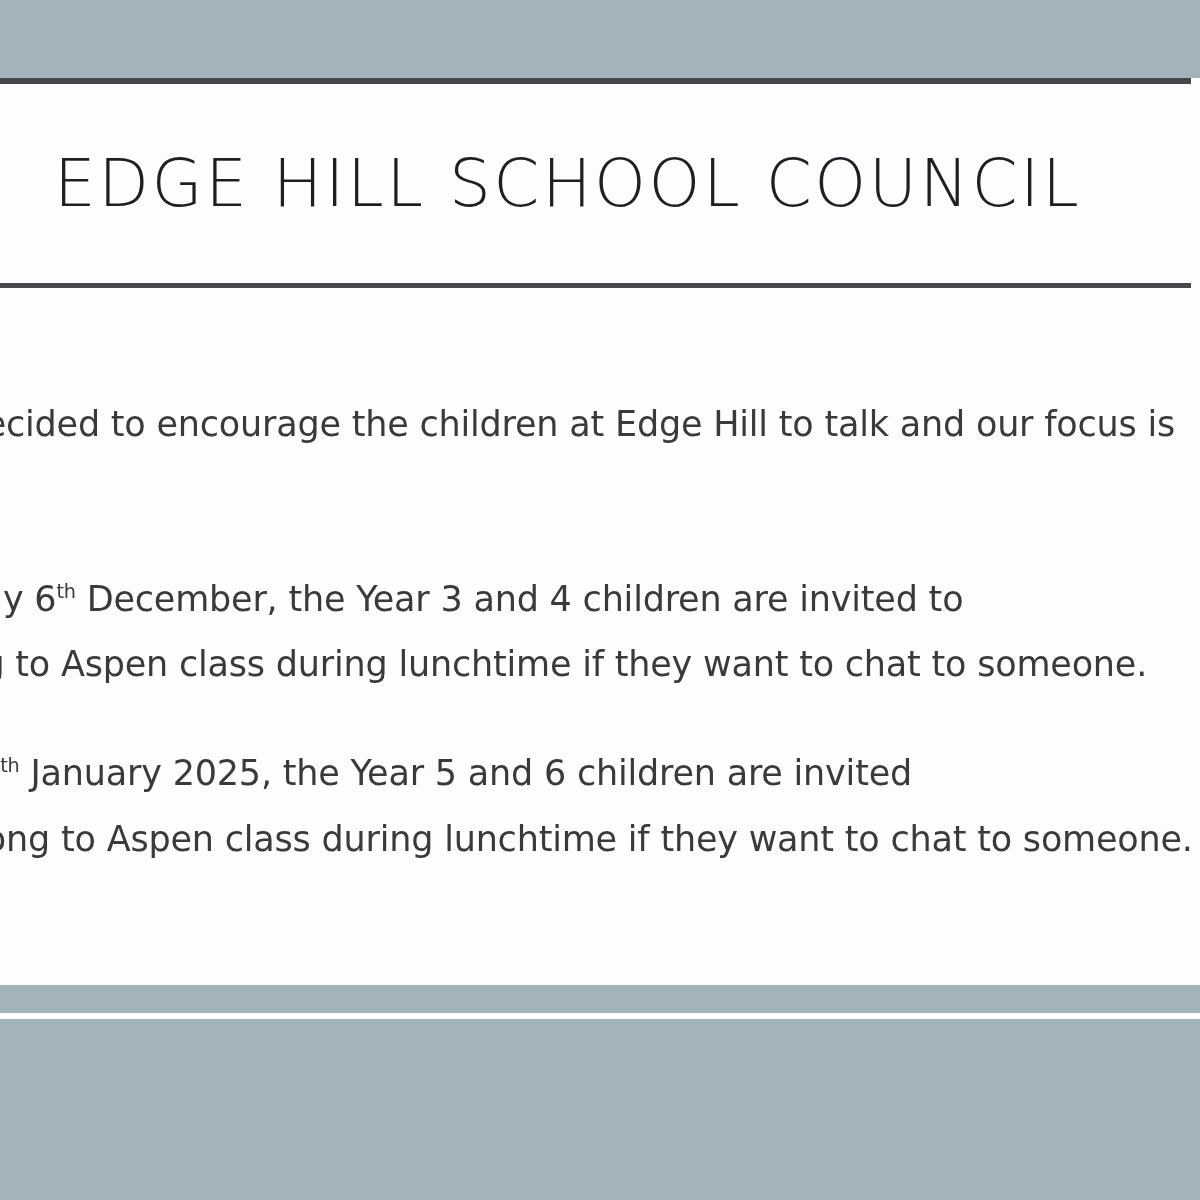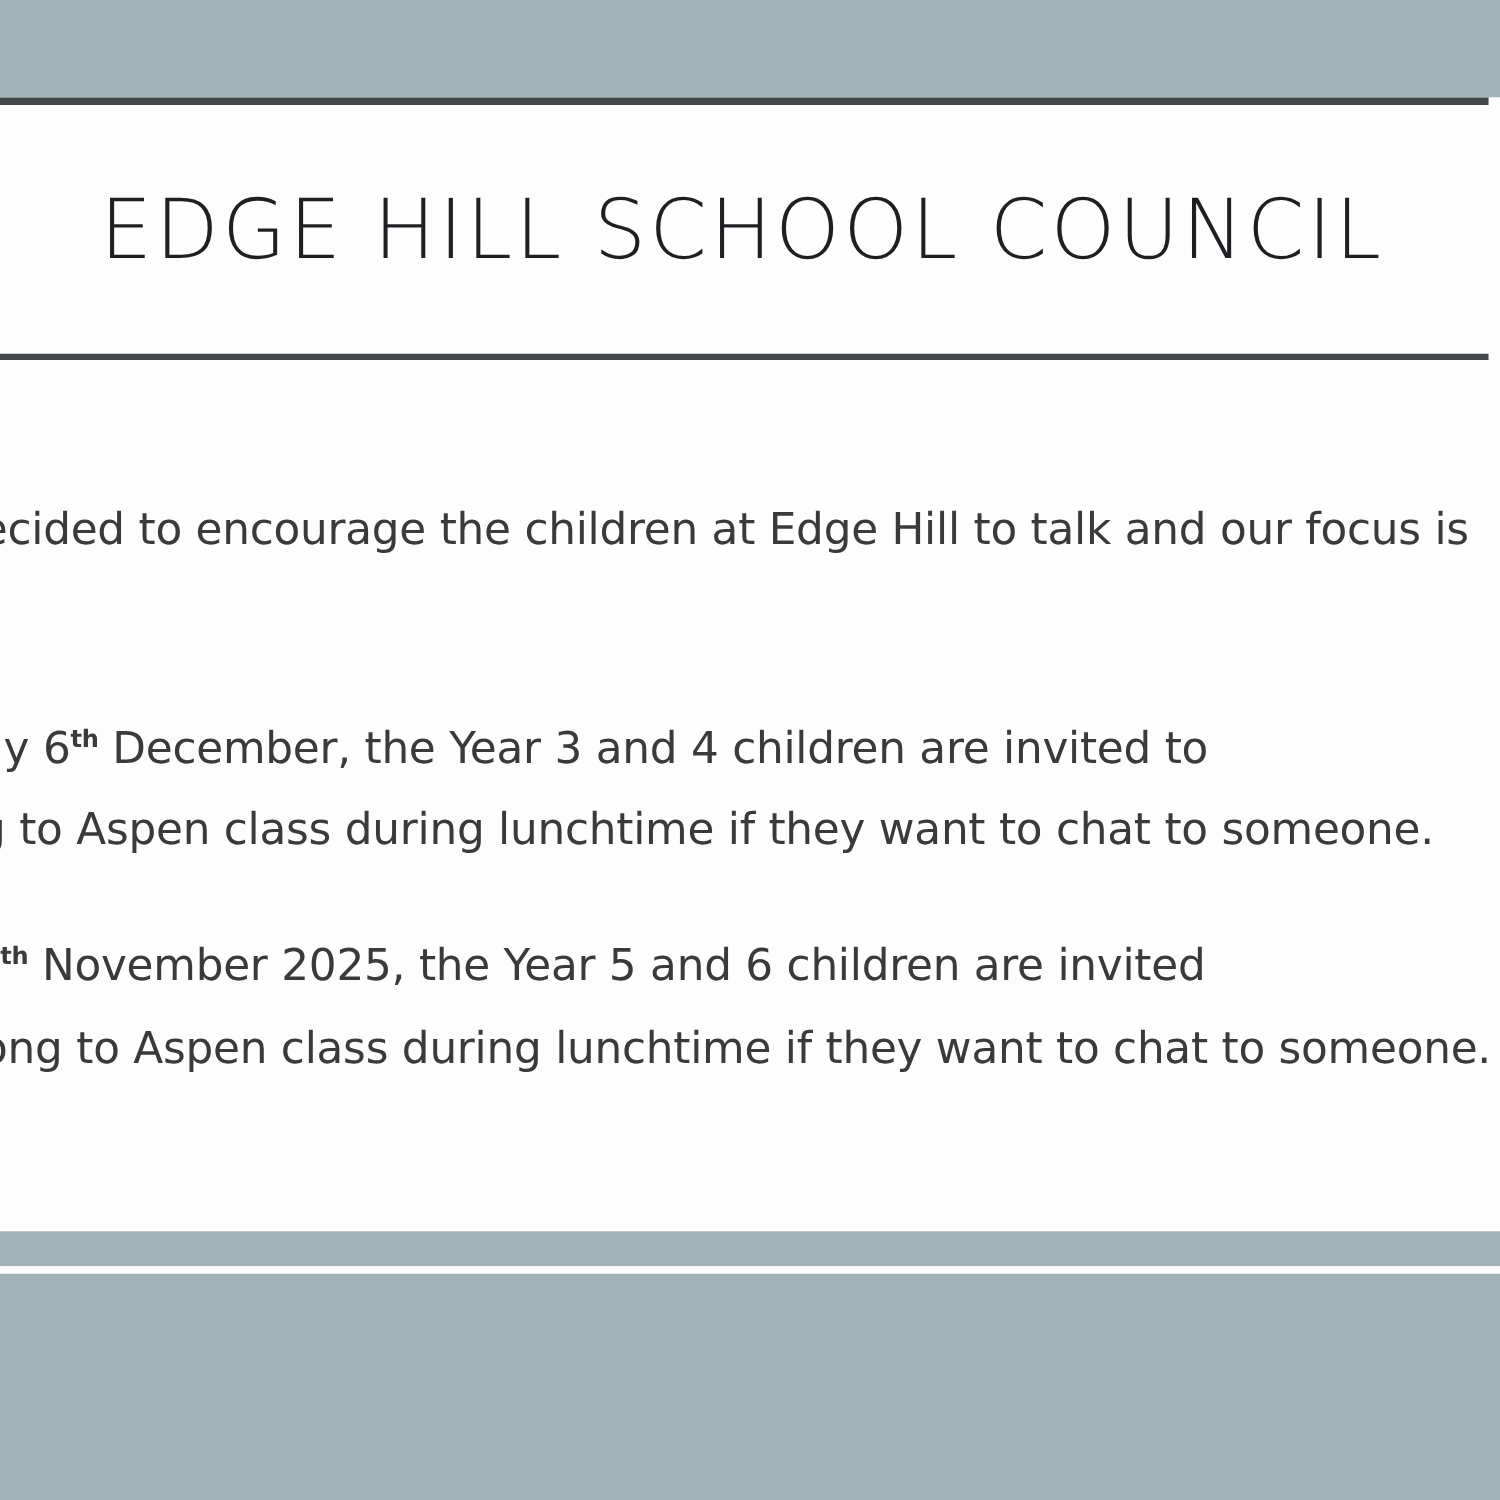--- a/index.html
+++ b/index.html
@@ -87,21 +87,21 @@
     left: 0;
     top: 84px;
     width: 1200px;
     height: 199px;
     display: flex;
     align-items: center;
   }
 
   .title {
     margin: 0;
-    padding-left: 80px;
+    padding-left: 54px;
     font-family: "DejaVu Sans", sans-serif;
     font-size: 66px;
     font-weight: 300;
     letter-spacing: 2.5px;
     color: #1d1f22;
     white-space: nowrap;
     line-height: 1.05;
   }
 
   
@@ -133,21 +133,20 @@
   }
 
   .para + .para {
     margin-top: 43px;
   }
 
   .para sup {
     font-size: 0.55em;
     vertical-align: super;
     line-height: 0;
-    font-weight: bold;
   }
 
   .nowrap { white-space: nowrap; }
 </style>
 </head>
 <body>
 
 <div class="slide">
 
   <div class="band-top"></div>
@@ -166,21 +165,21 @@
         <span class="nowrap">We have decided to encourage the children at Edge Hill to talk and our focus is</span><br>
         <span class="nowrap">‘Friendship’</span>
       </p>
 
       <p class="para">
         <span class="nowrap"><span>On Thursday 6</span><sup>th</sup><span> December,  the Year 3 and 4 children are invited to</span></span><br>
         <span class="nowrap">come along to Aspen class during lunchtime if they want to chat to someone.</span>
       </p>
 
       <p class="para">
-        <span class="nowrap"><span>On Friday 7</span><sup>th</sup><span> November 2025, the Year 5 and 6 children are invited</span></span><br>
+        <span class="nowrap"><span>On Friday 7</span><sup>th</sup><span> January 2025, the Year 5 and 6 children are invited</span></span><br>
         <span class="nowrap">to come along to Aspen class during lunchtime if they want to chat to someone.</span>
       </p>
 
     </div>
   </div>
 
   <div class="right-margin"></div>
 
   <div class="band-bottom-a"></div>
   <div class="band-gap"></div>

